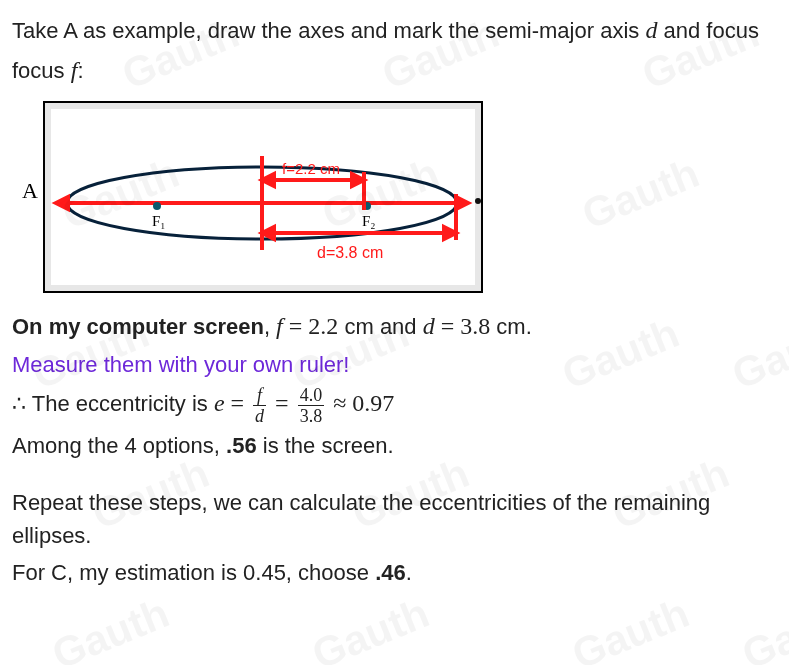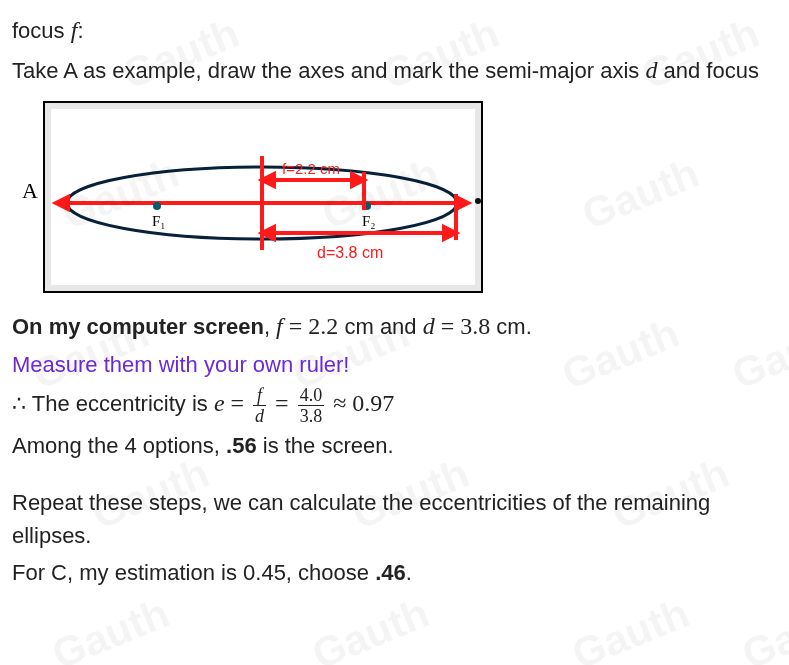--- a/index.html
+++ b/index.html
@@ -67,24 +67,24 @@
     pointer-events: none;
     user-select: none;
   }
 </style>
 </head>
 <body>
 
 <div class="page">
 
   <div class="line">
-    <span>focus </span><span class="mathvar">f</span><span>:</span>
+    <span>Take A as example, draw the axes and mark the semi-major axis </span><span class="mathvar">d</span><span> and focus </span>
   </div>
   <div class="line">
-    <span>Take A as example, draw the axes and mark the semi-major axis </span><span class="mathvar">d</span><span> and focus </span>
+    <span>focus </span><span class="mathvar">f</span><span>:</span>
   </div>
 
   <div class="diagram-wrap">
     <svg class="diagram" width="480" height="200" viewBox="0 0 480 200">
 
       <rect x="32" y="4" width="438" height="190" fill="#ffffff" stroke="#000" stroke-width="2"></rect>
 
       <rect x="36" y="8" width="430" height="182" fill="none" stroke="#e7e7e7" stroke-width="6"></rect>
 
       <text x="10" y="100" font-family="Times New Roman, serif" font-size="22">A</text>

